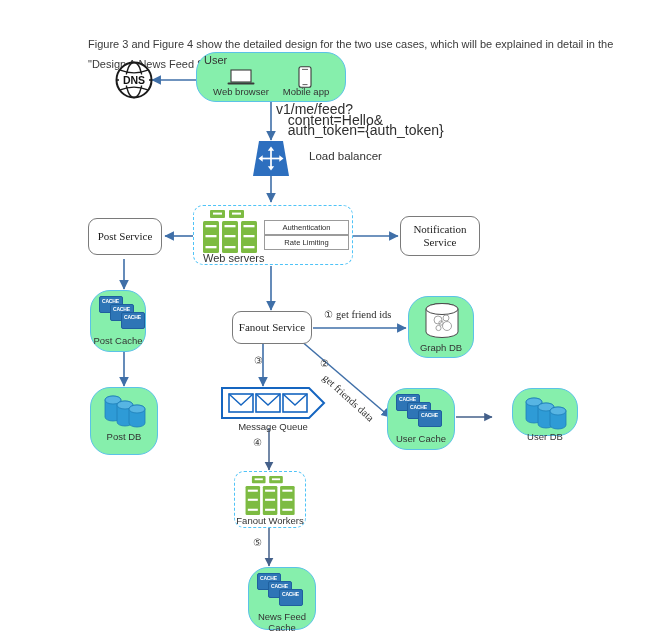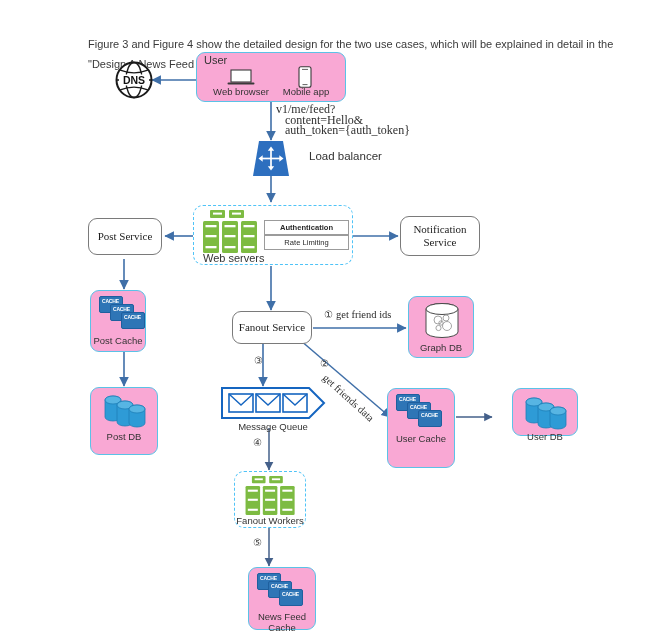--- a/index.html
+++ b/index.html
@@ -1,29 +1,29 @@
 <!DOCTYPE html>
 <html><head>
 <meta charset="utf-8">
 <style>
   html,body{margin:0;padding:0;background:#ffffff;}
   body{width:670px;height:634px;position:relative;font-family:"Liberation Sans",sans-serif;overflow:hidden;}
   #stage{position:absolute;left:0;top:0;width:670px;height:634px;}
   .caption{position:absolute;left:88px;top:6px;width:560px;font-size:11px;color:#3a3a3a;line-height:20px;margin-top:28px;}
   .node{position:absolute;box-sizing:border-box;}
   
-  .card{border:1.4px solid #5BC2E7;border-radius:9px;background:#f9a8d4;}
+  .card{border:1.4px solid #5BC2E7;border-radius:20px;background:#86efac;}
   
   .svcbox{border:1.2px solid #7a7a7a;border-radius:9px;background:#fff;display:flex;align-items:center;justify-content:center;text-align:center;}
   .svclabel{font-family:"Liberation Serif",serif;font-size:11px;color:#1d1d1d;line-height:13px;}
   .dashed{border:1.6px dashed #4FC3F7;border-radius:10px;background:#fff;}
   .cardlabel{position:absolute;left:0;right:0;text-align:center;font-size:9.5px;color:#333;line-height:11px;}
   .userlabel{position:absolute;font-size:12px;color:#333;}
   .smalllabel{position:absolute;font-size:9.5px;color:#333;text-align:center;}
-  .api{position:absolute;font-size:12px;color:#2f2f2f;line-height:10.5px;white-space:pre;font-family:Liberation Serif, serif;}
+  .api{position:absolute;font-size:14px;color:#2f2f2f;line-height:10.5px;white-space:pre;font-family:Liberation Sans, sans-serif;}
   .step{position:absolute;font-family:"Liberation Serif",serif;font-size:10px;color:#3f3f3f;}
   .steptxt{position:absolute;font-family:"Liberation Serif",serif;font-size:10.5px;color:#2b2b2b;white-space:nowrap;}
   .authbox{position:absolute;border:1px solid #9b9b9b;background:#fff;box-sizing:border-box;
            display:flex;align-items:center;justify-content:center;font-size:7.6px;color:#2b2b2b;}
   svg{display:block;overflow:visible;}
   .cachewrap{position:absolute;}
   .cachetile{position:absolute;background:#2E75B6;border:1px solid #1F5F9E;border-radius:2px;}
   .cachetile span{position:absolute;left:2px;top:1px;font-size:5px;color:#fff;letter-spacing:-0.2px;font-family:"Liberation Sans",sans-serif;font-weight:bold;}
 </style>
 </head>
@@ -138,21 +138,21 @@
           <rect x="3.5" y="25" width="11" height="2.3"></rect>
           <rect x="3.5" y="36" width="11" height="2.3"></rect>
         <rect x="22.5" y="15" width="11" height="2.3"></rect>
           <rect x="22.5" y="25" width="11" height="2.3"></rect>
           <rect x="22.5" y="36" width="11" height="2.3"></rect>
         <rect x="41.5" y="15" width="11" height="2.3"></rect>
           <rect x="41.5" y="25" width="11" height="2.3"></rect>
           <rect x="41.5" y="36" width="11" height="2.3"></rect>
       </g>
     </svg>
-    <div class="authbox" style="left:70px;top:14px;width:85px;height:15px;font-weight:bold;">Authentication</div>
+    <div class="authbox" style="left:70px;top:14px;width:85px;height:15px;">Authentication</div>
     <div class="authbox" style="left:70px;top:29px;width:85px;height:15px;">Rate Limiting</div>
     <div class="userlabel" style="left:9px;top:46px;font-size:11px;">Web servers</div>
   </div>
 
   <div class="node svcbox" style="left:88px;top:218px;width:74px;height:37px;">
     <div class="svclabel">Post Service</div>
   </div>
 
   <div class="node svcbox" style="left:400px;top:216px;width:80px;height:40px;">
     <div class="svclabel" style="white-space:pre-line;">Notification
@@ -229,21 +229,21 @@
       </g>
       <g fill="none" stroke="#1565C0" stroke-width="1.4">
         <path d="M8,7 L20,18 L32,7"></path>
         <path d="M35,7 L47,18 L59,7"></path>
         <path d="M62,7 L74,18 L86,7"></path>
       </g>
     </svg>
   </div>
   <div class="smalllabel" style="left:221px;top:421px;width:104px;">Message Queue</div>
 
-  <div class="node card" style="left:387px;top:388px;width:68px;height:80px;">
+  <div class="node card" style="left:387px;top:388px;width:68px;height:62px;">
     <div class="cachewrap" style="left:8px;top:5px;width:52px;height:35px;">
       <div class="cachetile" style="left:0px;top:0px;width:22px;height:15px;">
           <span>CACHE</span>
         </div>
       <div class="cachetile" style="left:11px;top:8px;width:22px;height:15px;">
           <span>CACHE</span>
         </div>
       <div class="cachetile" style="left:22px;top:16px;width:22px;height:15px;">
           <span>CACHE</span>
         </div>

